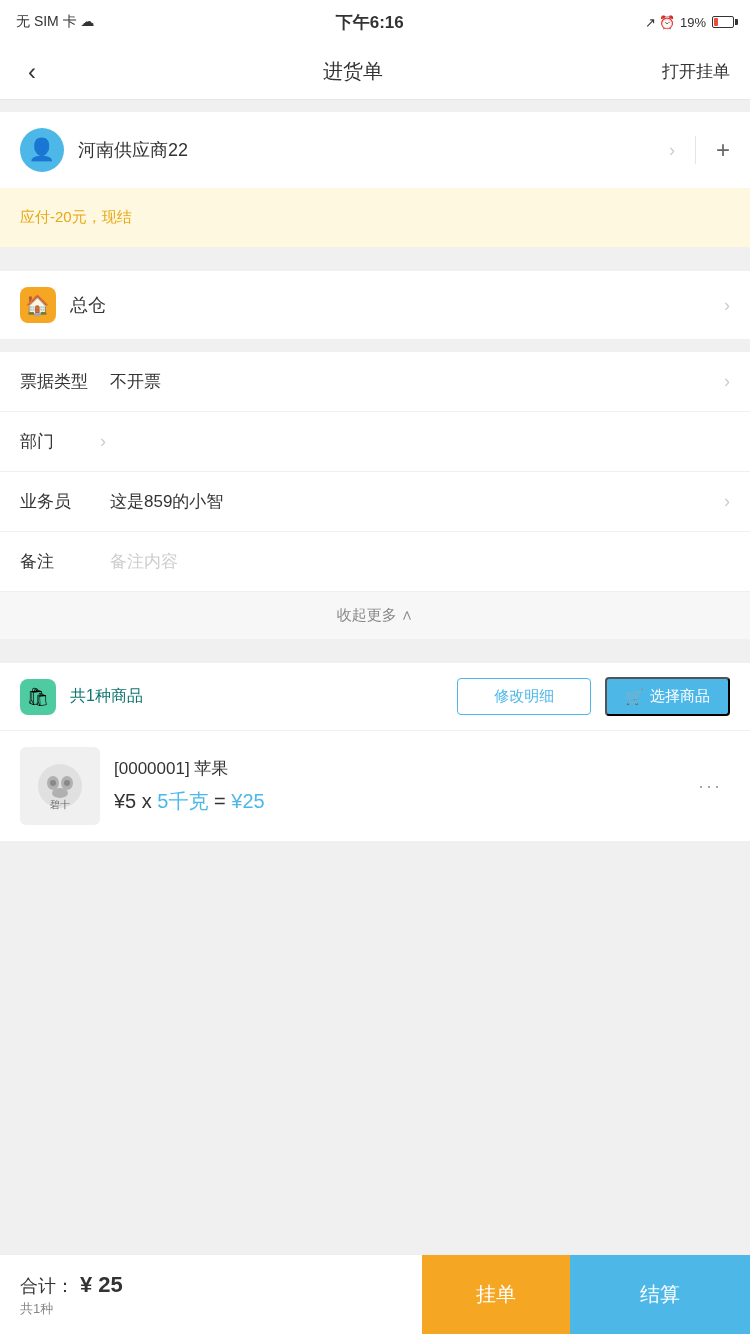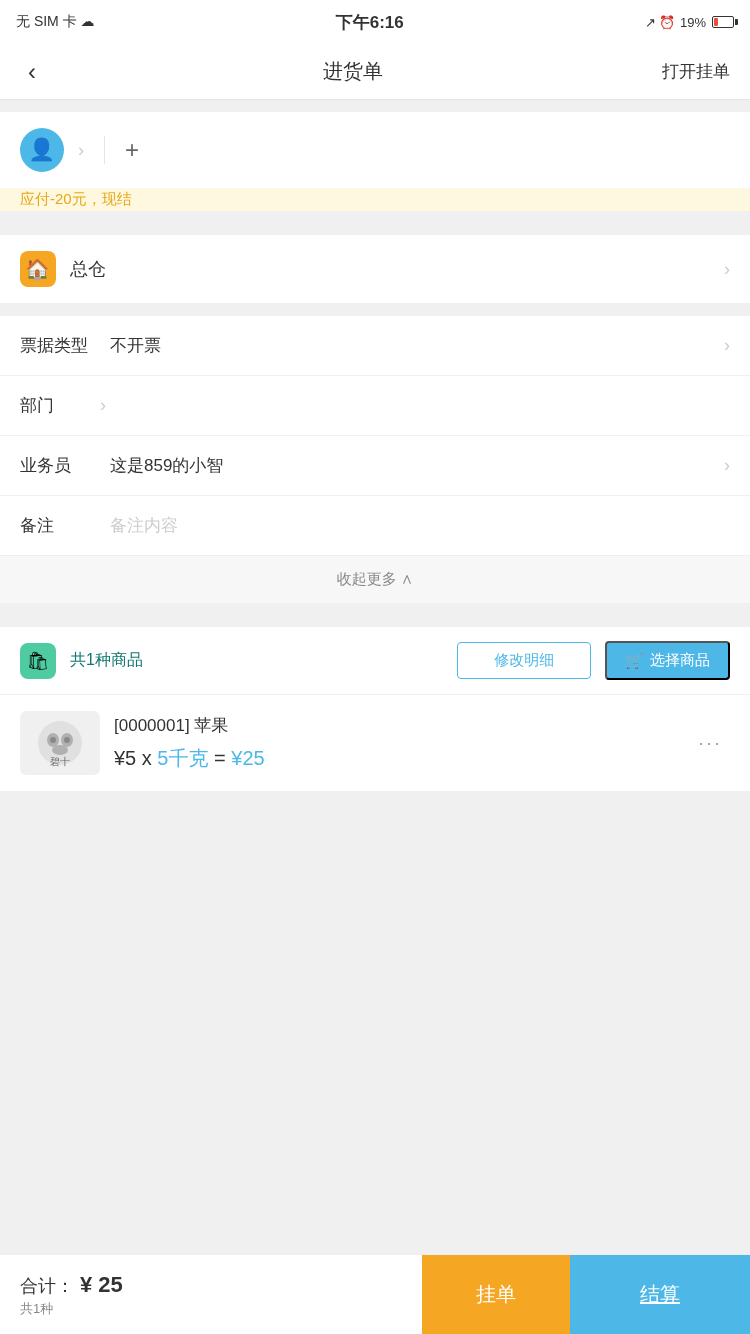--- a/index.html
+++ b/index.html
@@ -124,21 +124,21 @@
     .plus-icon {
       font-size: 24px;
       color: #666;
       border-left: 1px solid #e5e5e5;
       padding-left: 20px;
     }
 
     
     .warning-banner {
       background: #fff8e1;
-      padding: 2px 20px;
+      padding: 20px 20px;
       font-size: 15px;
       color: #e6a817;
     }
 
     
     .warehouse-row {
       display: flex;
       align-items: center;
       padding: 16px 20px;
       background: #fff;
@@ -244,21 +244,21 @@
     
     .product-item {
       background: #fff;
       border-top: 1px solid #f0f0f0;
       padding: 16px 20px;
       display: flex;
       align-items: center;
       gap: 14px;
     }
     .product-thumbnail {
-      width: 80px; height: 64px;
+      width: 80px; height: 78px;
       background: #f0f0f0;
       border-radius: 6px;
       display: flex; align-items: center; justify-content: center;
       flex-shrink: 0;
       font-size: 32px;
       color: #bbb;
     }
     .product-info {
       flex: 1;
     }
@@ -328,21 +328,20 @@
     }
     .btn-blue {
       width: 180px;
       background: #4db8e8;
       color: #fff;
       font-size: 20px;
       display: flex;
       align-items: center;
       justify-content: center;
       cursor: pointer;
-      text-decoration: underline;
     }
 
     .main-content {
       padding-bottom: 80px;
     }
   </style>
 </head>
 <body>
 
 <div class="status-bar">
@@ -366,20 +365,21 @@
 
 <div class="main-content">
 
   <div class="section-gap"></div>
 
   <div class="card">
     <div class="supplier-row">
       <div class="supplier-avatar">
         <span>👤</span>
       </div>
+      <span class="supplier-name">河南供应商22</span>
       <div class="supplier-right">
         <span class="chevron-right">›</span>
         <span class="plus-icon">+</span>
       </div>
     </div>
 
     <div class="warning-banner">应付-20元，现结</div>
   </div>
 
   <div class="section-gap"></div>

